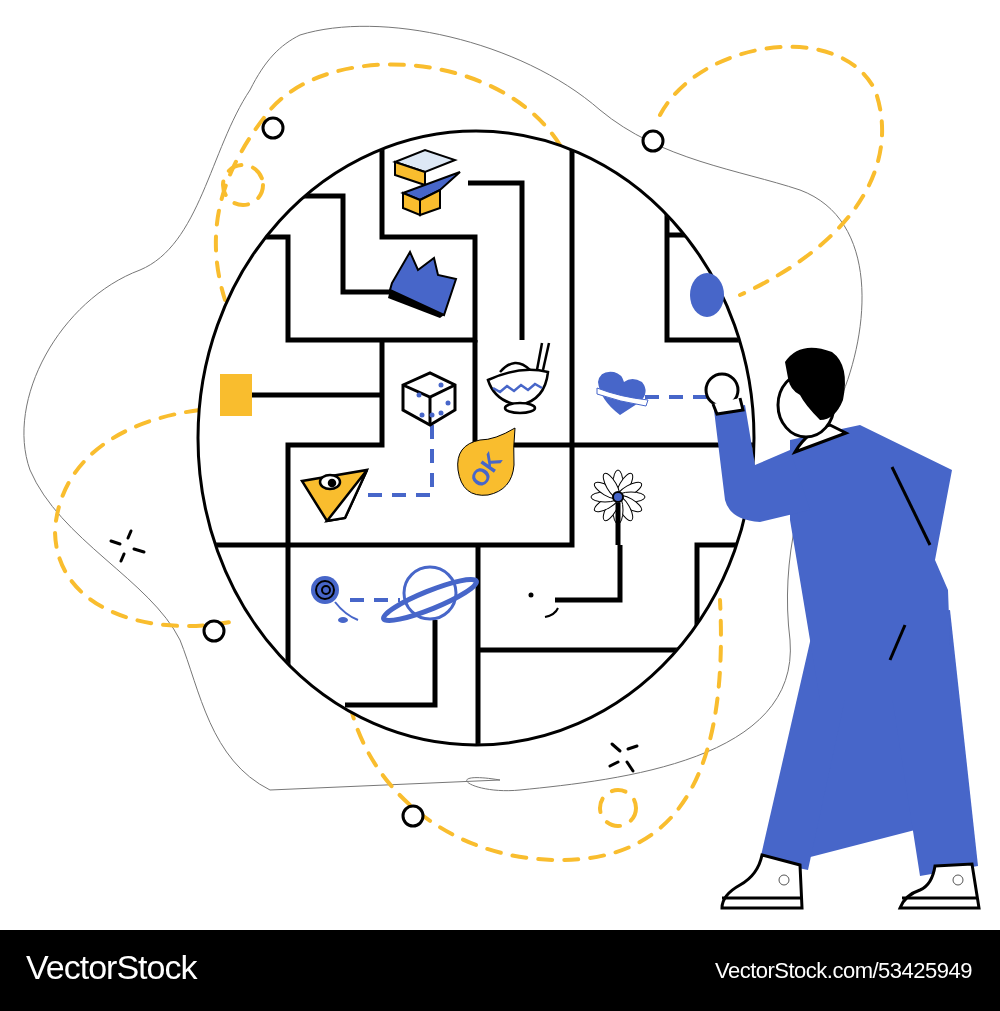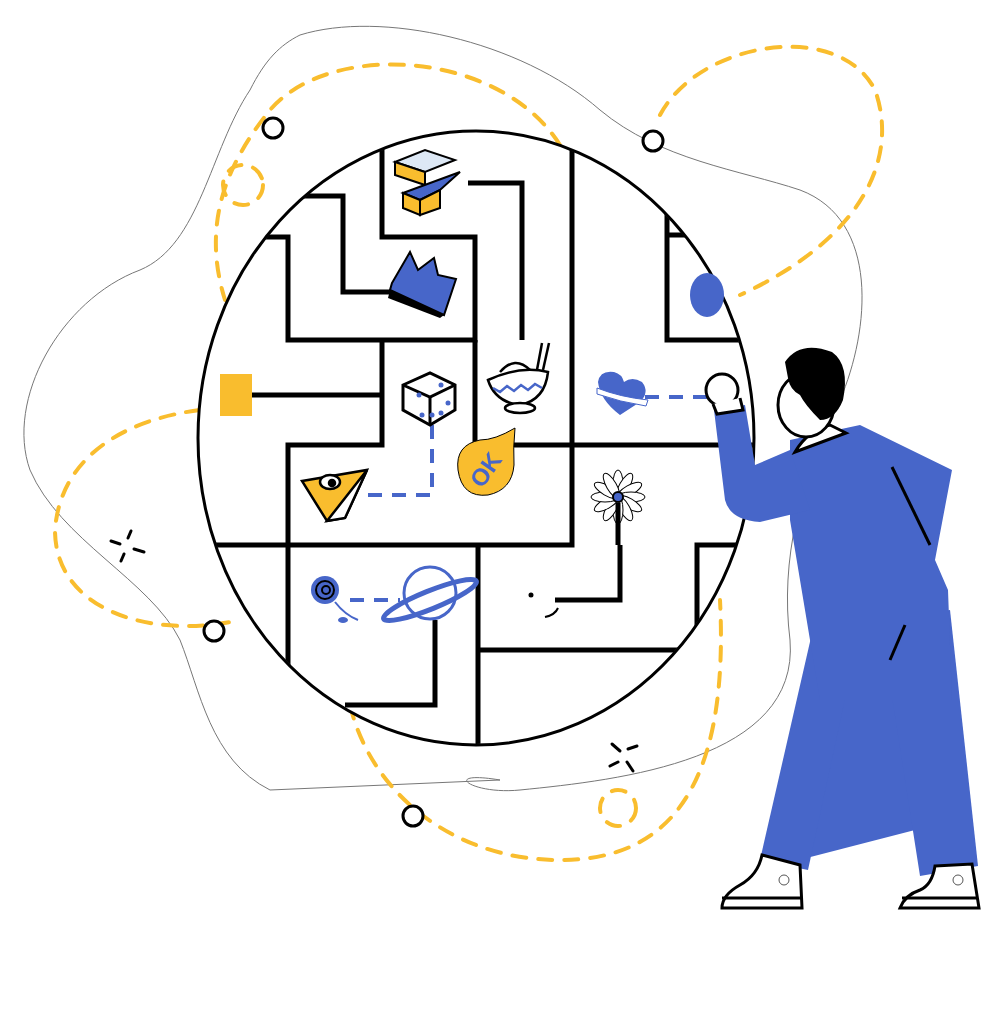--- a/index.html
+++ b/index.html
@@ -186,13 +186,17 @@
 
     <path d="M762,855 L800,865 L802,908 L722,908 Q722,895 740,885 Q758,875 762,855 Z" fill="#fff" stroke="#000" stroke-width="3"></path>
     <line x1="722" y1="898" x2="802" y2="898" stroke="#000" stroke-width="3"></line>
     <circle cx="784" cy="880" r="5" fill="none" stroke="#555" stroke-width="1"></circle>
     <path d="M935,866 L972,864 L979,908 L900,908 Q905,895 920,890 Q932,885 935,866 Z" fill="#fff" stroke="#000" stroke-width="3"></path>
     <line x1="902" y1="898" x2="978" y2="898" stroke="#000" stroke-width="3"></line>
     <circle cx="958" cy="880" r="5" fill="none" stroke="#555" stroke-width="1"></circle>
   </g>
 </svg>
 
+<div class="footer">
+  <span class="brand">VectorStock</span>
+  <span class="ref">VectorStock.com/53425949</span>
 </div>
+</div>
 
 </body></html>

